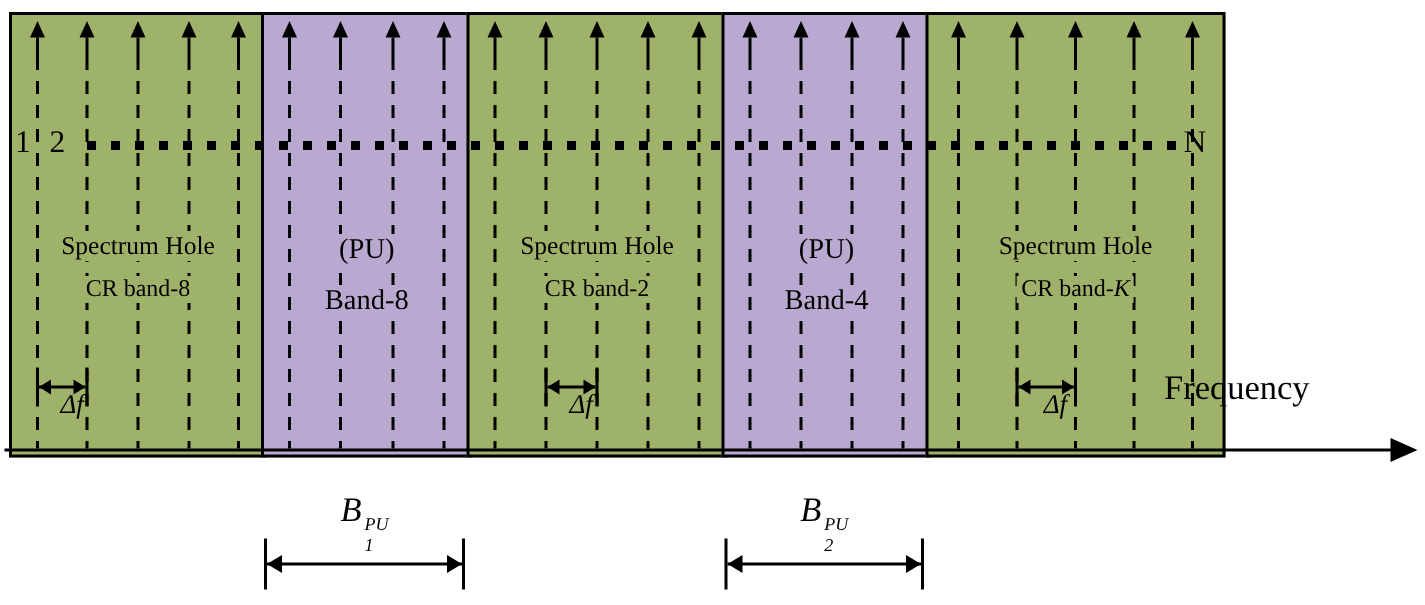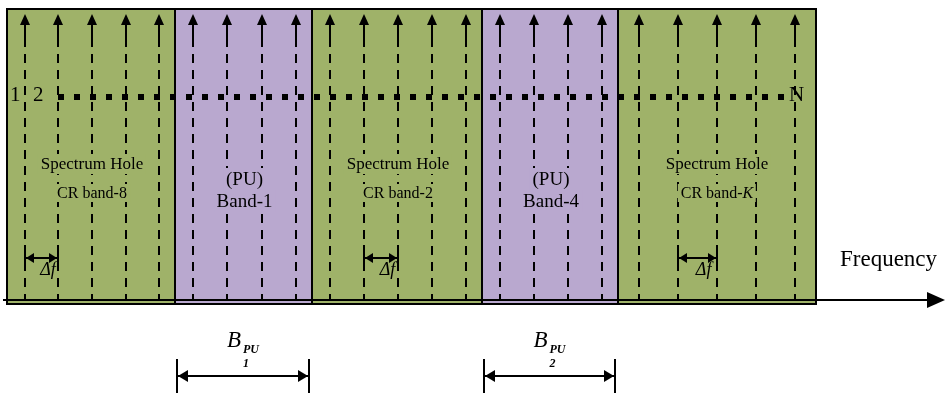--- a/index.html
+++ b/index.html
@@ -17,21 +17,21 @@
   .vhead{width:0;height:0;border-left:5px solid transparent;border-right:5px solid transparent;
          border-bottom:11px solid #000;}
   .vstem{width:2px;height:13px;background:#000;}
   .vdash{width:2px;flex:1;background:repeating-linear-gradient(180deg,#000 0 9px,transparent 9px 16px);}
 
   
   .band-label{position:absolute;left:50%;transform:translateX(-50%);background:inherit;
               padding:0 3px;white-space:nowrap;font-size:17px;z-index:3;text-align:right;}
   .lbl-top{top:144px;}
   .lbl-bot{top:174px;font-size:16px;}
-  .band.purple .lbl-top{top:158px;font-size:19px;}
+  .band.purple .lbl-top{top:146px;font-size:19px;}
   .band.purple .lbl-bot{top:180px;font-size:19px;}
   .kital{font-style:italic;}
 
   
   .delta{position:absolute;bottom:32px;height:26px;z-index:2;}
   .tick{position:absolute;top:0;width:2px;height:26px;background:#000;}
   .tick.l{left:-1px;}.tick.r{right:-1px;}
   .dbl{position:absolute;left:1px;right:1px;top:12px;height:2px;background:#000;}
   .dbl::before{content:"";position:absolute;left:0;top:-4px;width:0;height:0;
                border-top:5px solid transparent;border-bottom:5px solid transparent;border-right:8px solid #000;}
@@ -44,35 +44,35 @@
               background:repeating-linear-gradient(90deg,#000 0 6px,transparent 6px 16px);}
   .idx{position:absolute;top:82px;font-size:21px;z-index:5;}
   .idx.i1{left:10px;}
   .idx.i2{left:33px;}
   .idx.iN{left:789px;}
 
   
   .axis{position:absolute;top:299px;left:3px;width:929px;height:2px;background:#000;}
   .axis-head{position:absolute;top:292px;left:927px;width:0;height:0;
              border-top:8px solid transparent;border-bottom:8px solid transparent;border-left:18px solid #000;}
-  .freq{position:absolute;top:246px;left:840px;font-size:23px;}
+  .freq{position:absolute;top:246px;left:776px;font-size:23px;}
 
   
   .bw{position:absolute;top:359px;height:34px;z-index:2;}
   .bwbar{position:absolute;top:0;width:2px;height:34px;background:#000;}
   .bwbar.l{left:0;}.bwbar.r{right:0;}
   .bwarrow{position:absolute;left:2px;right:2px;top:16px;height:2px;background:#000;}
   .bwarrow::before{content:"";position:absolute;left:0;top:-5px;width:0;height:0;
                    border-top:6px solid transparent;border-bottom:6px solid transparent;border-right:10px solid #000;}
   .bwarrow::after{content:"";position:absolute;right:0;top:-5px;width:0;height:0;
                   border-top:6px solid transparent;border-bottom:6px solid transparent;border-left:10px solid #000;}
   .bw-label{position:absolute;top:327px;text-align:center;font-size:23px;z-index:2;}
   .b-base{font-style:italic;}
   .stack{display:inline-flex;flex-direction:column;align-items:flex-start;font-size:12px;
-         line-height:1.15;font-style:italic;font-weight:bold;vertical-align:-6px;margin-left:2px;margin-top:14px;}
+         line-height:1.15;font-style:italic;font-weight:normal;vertical-align:-6px;margin-left:2px;margin-top:14px;}
 </style>
 </head>
 <body>
 
 <div class="canvas">
 
   <div class="band green" style="left:6px;width:168px;">
     <div class="vline" style="left:10%">
         <span class="vhead"></span>
         <span class="vstem"></span>
@@ -123,21 +123,21 @@
         <span class="vhead"></span>
         <span class="vstem"></span>
         <span class="vdash"></span>
       </div>
     <div class="vline" style="left:87.5%">
         <span class="vhead"></span>
         <span class="vstem"></span>
         <span class="vdash"></span>
       </div>
     <div class="band-label lbl-top">(PU)</div>
-    <div class="band-label lbl-bot">Band-1</div>
+    <div class="band-label lbl-bot">Band-8</div>
   </div>
 
   <div class="band green" style="left:311px;width:170px;">
     <div class="vline" style="left:10%">
         <span class="vhead"></span>
         <span class="vstem"></span>
         <span class="vdash"></span>
       </div>
     <div class="vline" style="left:30%">
         <span class="vhead"></span>

